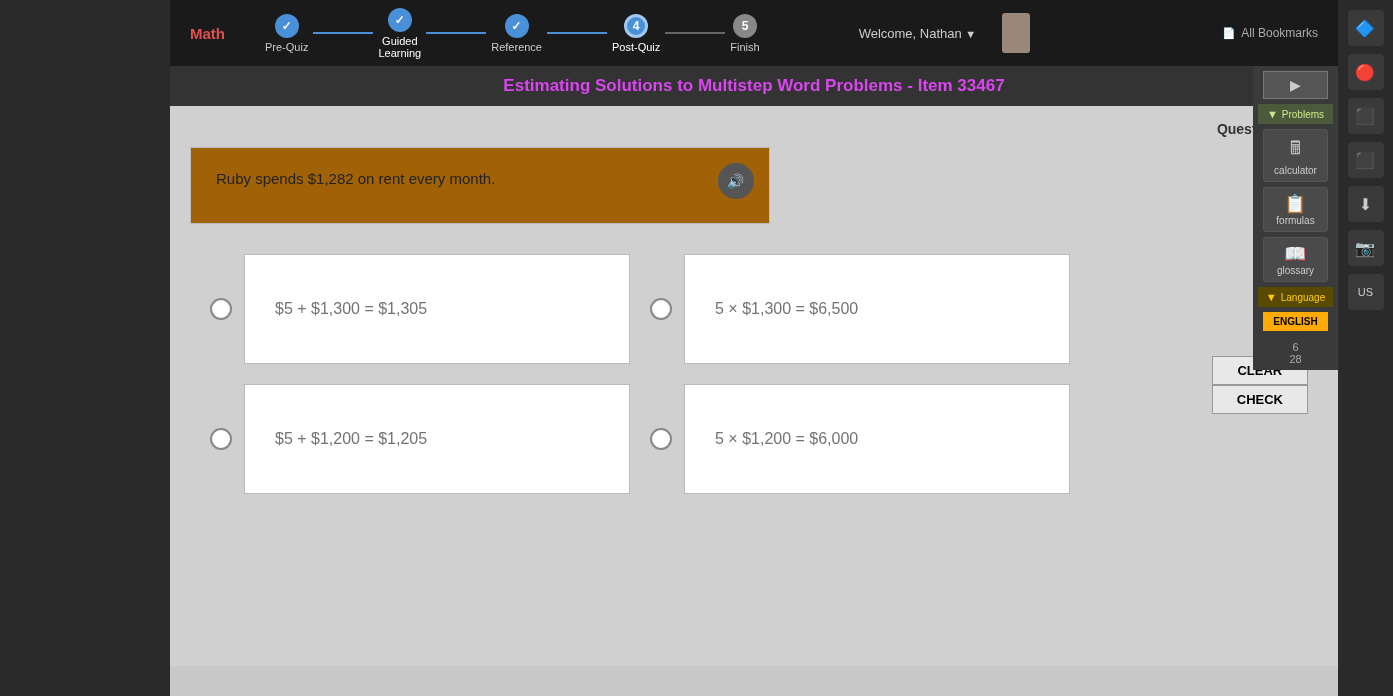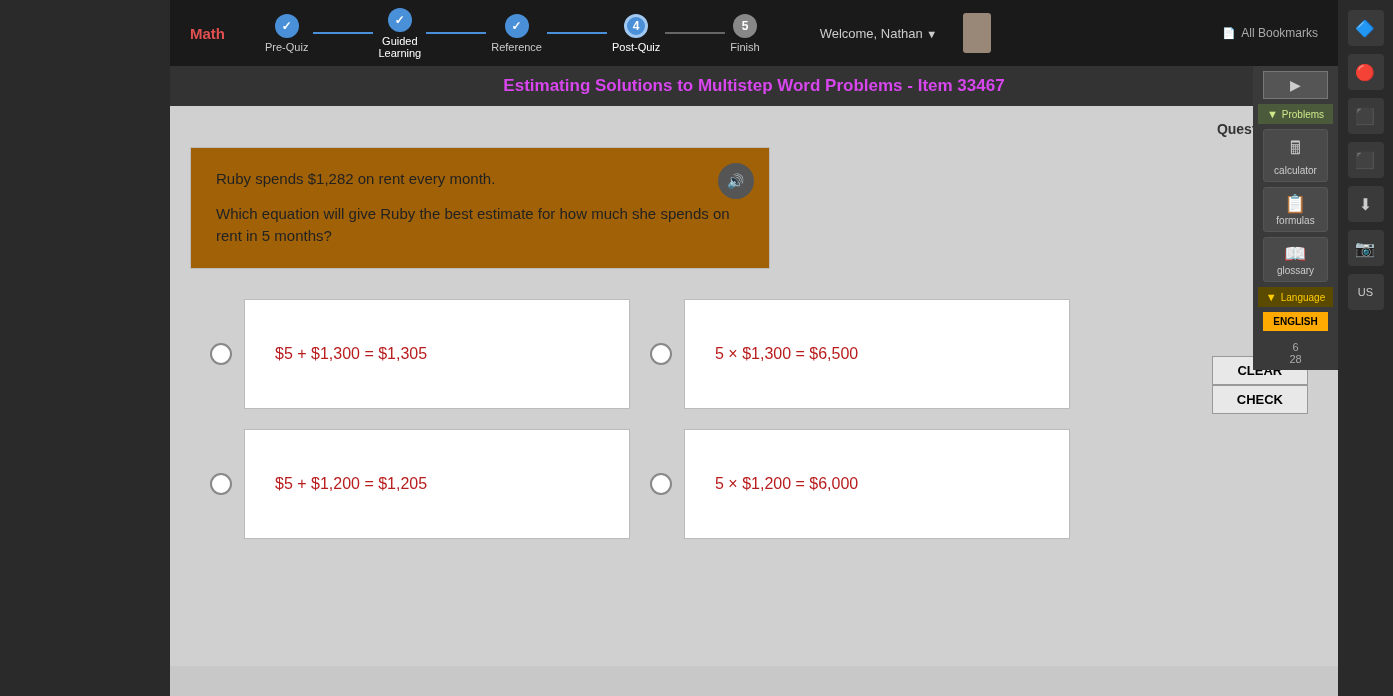--- a/index.html
+++ b/index.html
@@ -86,20 +86,21 @@
     }
 
     .step-label.active {
       color: white;
     }
 
     .welcome-text {
       color: #ccc;
       font-size: 13px;
       margin-right: 10px;
+      margin-left: 39px;
     }
 
     .bookmarks-link {
       color: #aaa;
       font-size: 12px;
       margin-left: auto;
     }
 
     
     .title-bar {
@@ -183,21 +184,21 @@
 
     .choice-box {
       background: white;
       border: 1px solid #bbb;
       padding: 25px 30px;
       flex: 1;
       min-height: 110px;
       display: flex;
       align-items: center;
       font-size: 16px;
-      color: #b91c1c;
+      color: #737373;
     }
 
     
     .action-buttons {
       position: absolute;
       right: 30px;
       top: 250px;
       display: flex;
       gap: 0;
       flex-direction: column;
@@ -428,21 +429,20 @@
     <span>Estimating Solutions to Multistep Word Problems - Item 33467</span>
   </div>
 
   <div class="question-area">
 
     <div class="question-number">Question 4 of 7</div>
 
     <div class="question-box">
       <div class="question-text">
         <p style="margin-bottom:12px;">Ruby spends $1,282 on rent every month.</p>
-        <p>Which equation will give Ruby the best estimate for how much she spends on rent in 5 months?</p>
       </div>
       <div class="audio-btn">
         <span style="color:white; font-size:14px;">🔊</span>
       </div>
     </div>
 
     <div class="action-buttons">
       <button class="btn-clear">CLEAR</button>
       <button class="btn-check">CHECK</button>
     </div>

